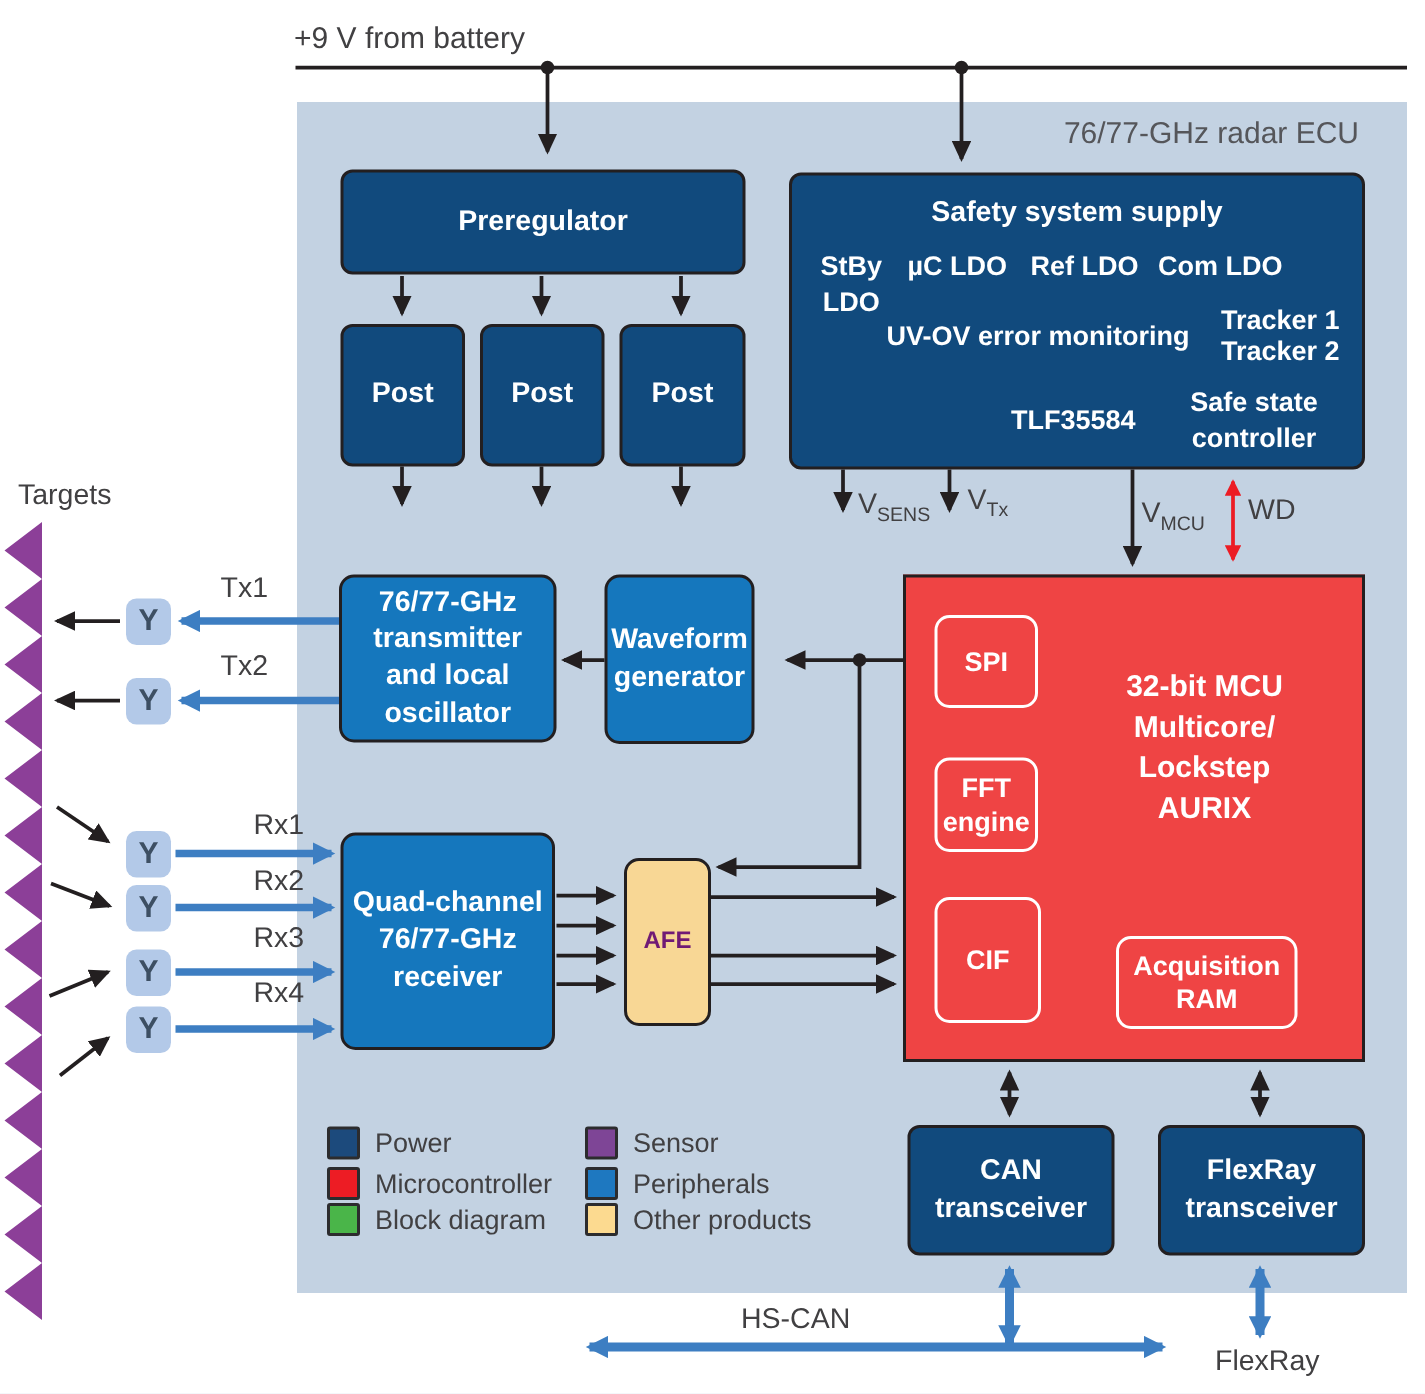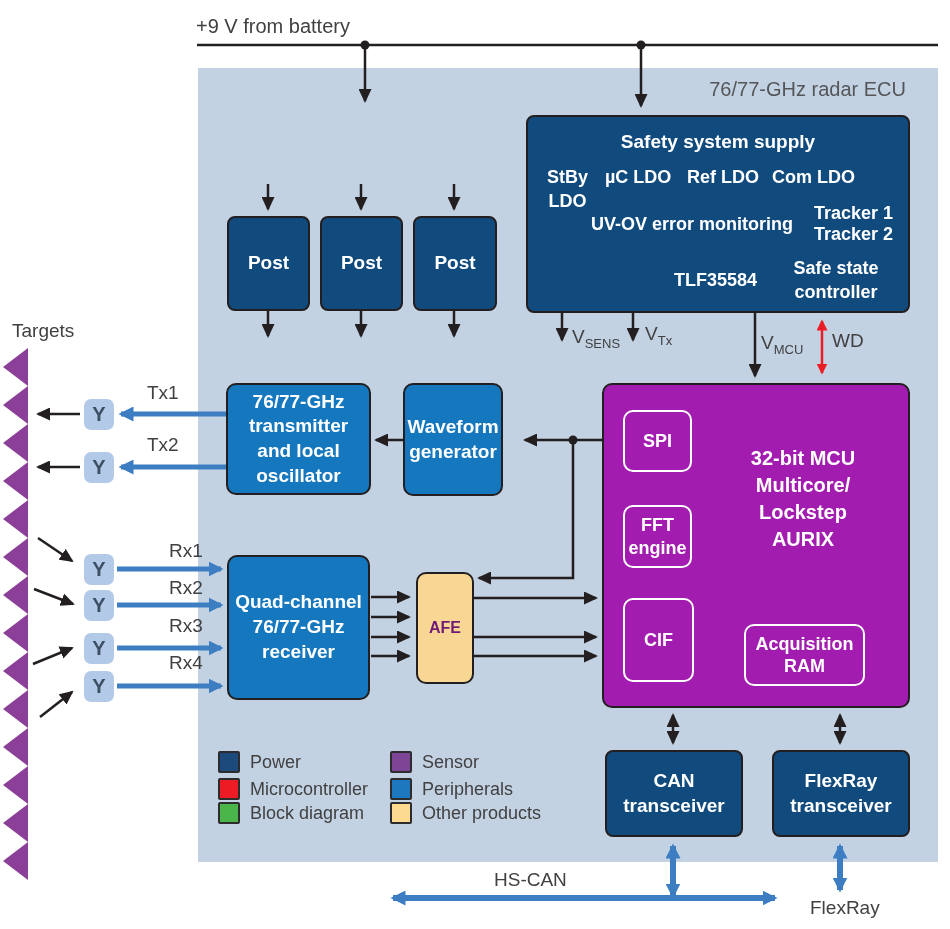--- a/index.html
+++ b/index.html
@@ -5,21 +5,21 @@
   html,body{margin:0;padding:0;background:#fff;}
   #canvas{position:relative;width:950px;height:929px;background:#fff;overflow:hidden;
           font-family:"Liberation Sans",sans-serif;}
   #bgbox{position:absolute;left:198px;top:68px;width:740px;height:794px;background:#c3d2e2;}
   svg.wires{position:absolute;left:0;top:0;z-index:5;}
   .box{position:absolute;box-sizing:border-box;border:2px solid #231f20;color:#fff;
        font-weight:bold;display:flex;align-items:center;justify-content:center;
        text-align:center;white-space:pre-line;z-index:10;line-height:1.3;font-size:19px;}
   .navy{background:#114a7d;border-radius:8px;}
   .blue{background:#1577bd;border-radius:10px;}
-  .redbox{background:#a21caf;border-radius:10px;padding-left:20px;}
+  .redbox{background:#ef4444;border-radius:0;padding-left:20px;}
   .tan{background:#f8d795;border-radius:10px;color:#701a75;font-weight:700;font-size:16px;}
   .sub-box{position:absolute;box-sizing:border-box;border:2.5px solid #fff;border-radius:10px;
        color:#fff;font-weight:bold;display:flex;align-items:center;justify-content:center;
        text-align:center;white-space:pre-line;font-size:18px;line-height:1.25;}
   .s-lab{position:absolute;color:#fff;font-weight:bold;font-size:18px;white-space:pre-line;
        line-height:1.33;}
   .dark-label{position:absolute;color:#414042;font-size:19px;z-index:12;white-space:nowrap;}
   .y-box{position:absolute;width:30px;height:31px;background:#b3c9e8;border-radius:7px;
        color:#3d4f63;font-weight:bold;font-size:20px;display:flex;align-items:center;
        justify-content:center;z-index:10;}
@@ -134,20 +134,21 @@
   <div class="dark-label" style="left:645px;top:323px;">
     <span>V</span><span class="vsub">Tx</span>
   </div>
   <div class="dark-label" style="left:761px;top:332px;">
     <span>V</span><span class="vsub">MCU</span>
   </div>
   <div class="dark-label" style="left:832px;top:330px;">WD</div>
   <div class="dark-label" style="left:494px;top:869px;">HS-CAN</div>
   <div class="dark-label" style="left:810px;top:897px;">FlexRay</div>
 
+  <div class="box navy" style="left:227px;top:113px;width:270px;height:70px;">Preregulator</div>
   <div class="box navy" style="left:227px;top:216px;width:83px;height:95px;">Post</div>
   <div class="box navy" style="left:320px;top:216px;width:83px;height:95px;">Post</div>
   <div class="box navy" style="left:413px;top:216px;width:84px;height:95px;">Post</div>
 
   <div class="box navy" style="left:526px;top:115px;width:384px;height:198px;display:block;">
     <span class="s-lab" style="left:0;top:12px;width:100%;text-align:center;font-size:19px;">Safety system supply</span>
     <span class="s-lab" style="left:19px;top:49px;">StBy
 LDO</span>
     <span class="s-lab" style="left:77px;top:49px;">µC LDO</span>
     <span class="s-lab" style="left:159px;top:49px;">Ref LDO</span>

